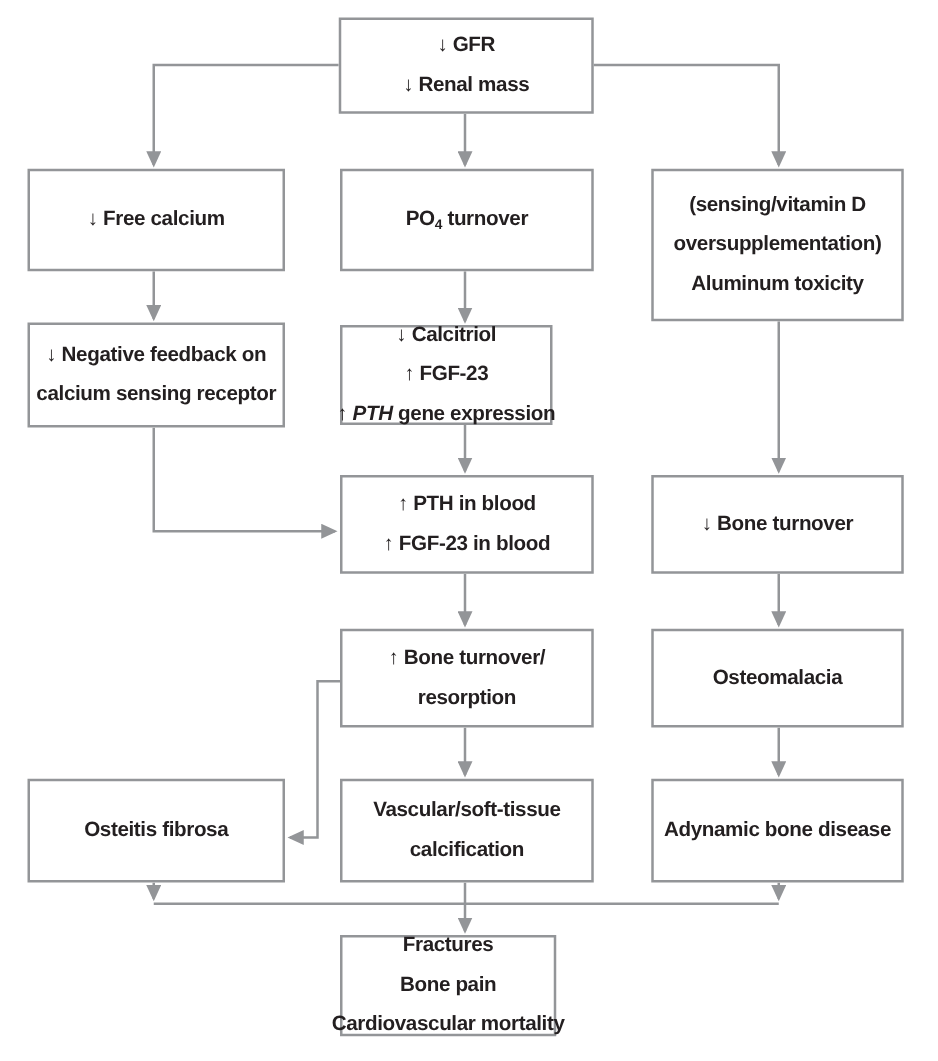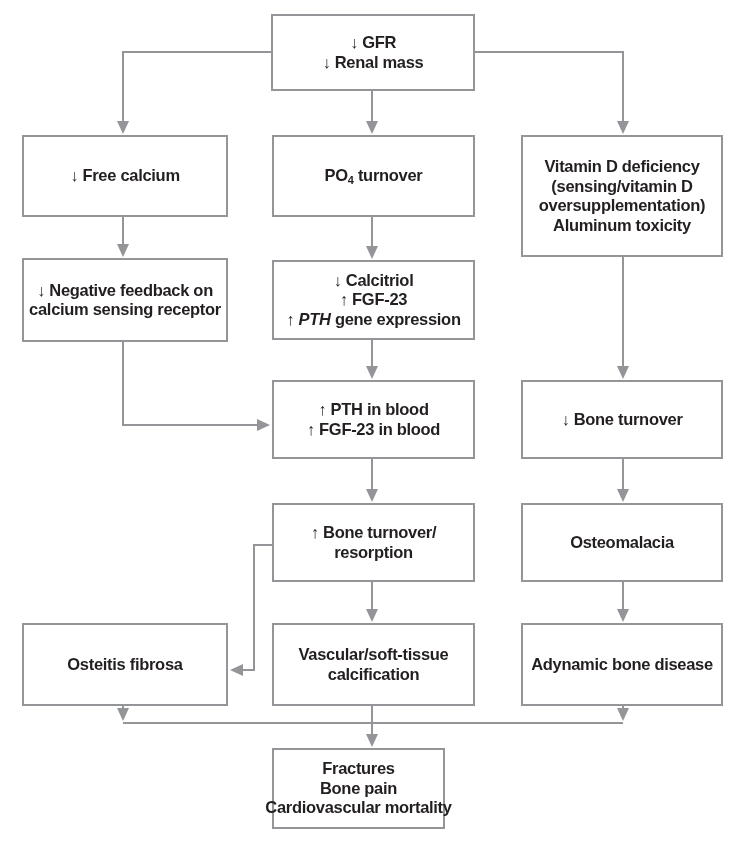--- a/index.html
+++ b/index.html
@@ -36,20 +36,21 @@
     display:flex;
     flex-direction:column;
     align-items:center;
     justify-content:center;
     text-align:center;
     color:var(--text);
     font-weight:bold;
     font-size:16.5px;
     line-height:19.5px;
     letter-spacing:-0.3px;
+    gap:12px;
   }
   .tl{white-space:nowrap;}
   .tl i{font-style:italic;}
   .sb{
     font-size:11px;
     vertical-align:baseline;
     position:relative;
     top:3px;
     line-height:0;
   }
@@ -91,32 +92,31 @@
 
   <div class="node" style="left:22px;top:135px;width:206px;height:82px">
     <div class="tl">↓ Free calcium</div>
   </div>
 
   <div class="node" style="left:272px;top:135px;width:203px;height:82px">
     <div class="tl"><span>PO</span><sub class="sb">4</sub><span> turnover</span></div>
   </div>
 
   <div class="node" style="left:521px;top:135px;width:202px;height:122px">
-    <div class="tl">Vitamin D deficiency</div>
     <div class="tl">(sensing/vitamin D</div>
     <div class="tl">oversupplementation)</div>
     <div class="tl">Aluminum toxicity</div>
   </div>
 
   <div class="node" style="left:22px;top:258px;width:206px;height:84px">
     <div class="tl">↓ Negative feedback on</div>
     <div class="tl">calcium sensing receptor</div>
   </div>
 
-  <div class="node" style="left:272px;top:260px;width:203px;height:80px">
+  <div class="node" style="left:272px;top:260px;width:170px;height:80px">
     <div class="tl">↓ Calcitriol</div>
     <div class="tl">↑ FGF-23</div>
     <div class="tl"><span>↑ </span><i>PTH</i><span> gene expression</span></div>
   </div>
 
   <div class="node" style="left:272px;top:380px;width:203px;height:79px">
     <div class="tl">↑ PTH in blood</div>
     <div class="tl">↑ FGF-23 in blood</div>
   </div>
 

